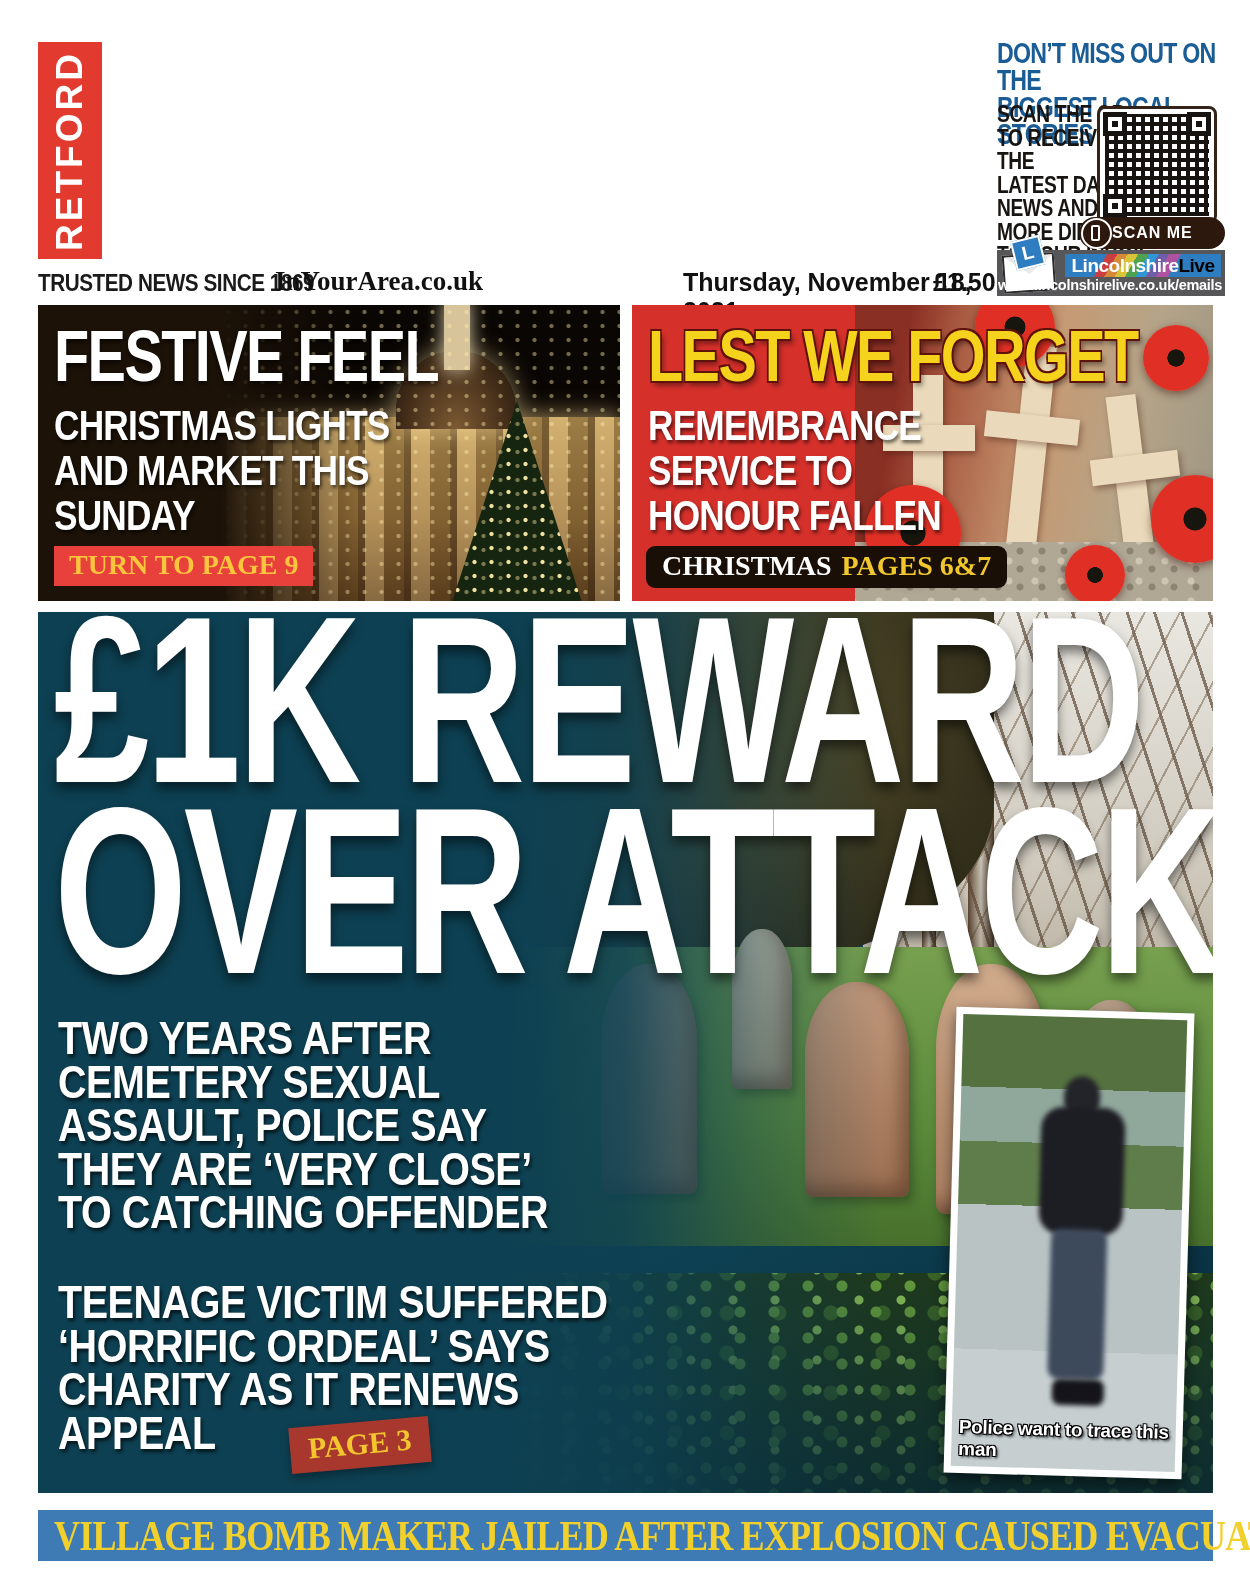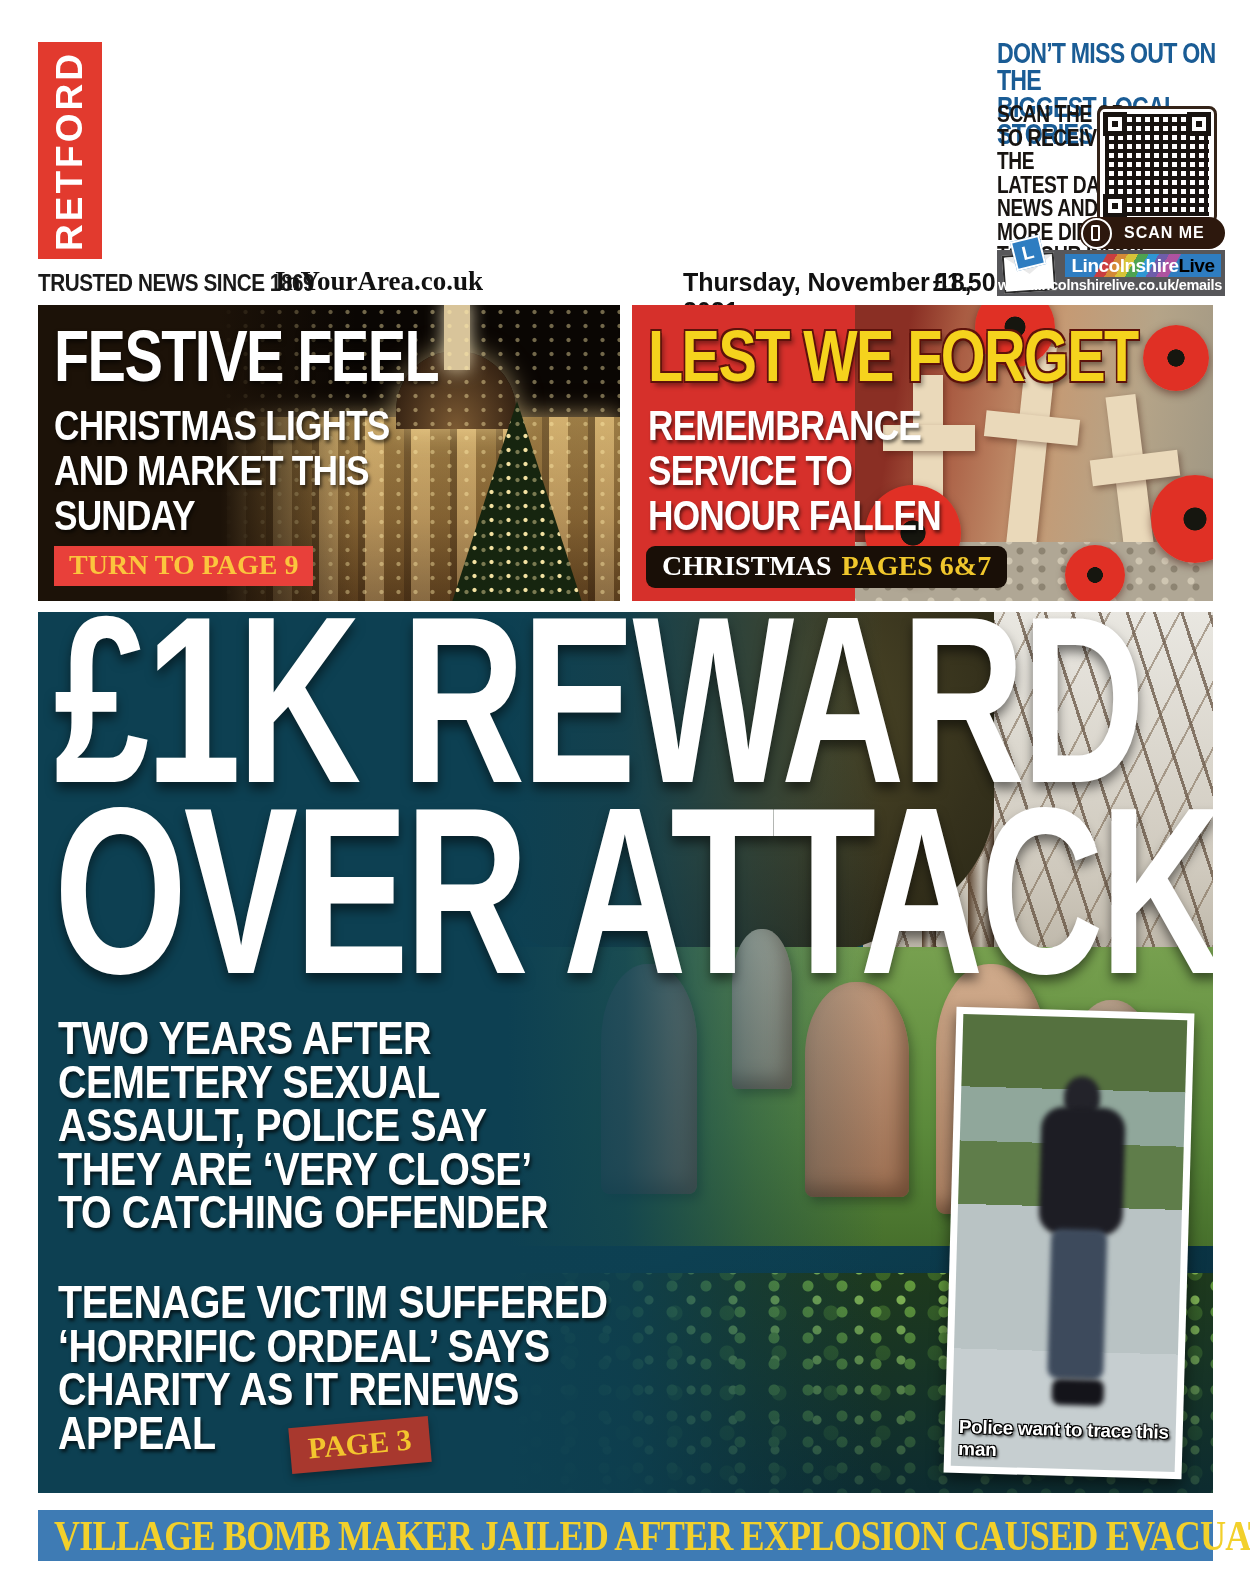--- a/index.html
+++ b/index.html
@@ -48,21 +48,21 @@
           border:3px solid #342318;border-radius:8px;padding:5px;}
   .qr-pat{width:100%;height:100%;position:relative;
      background-image:
        repeating-linear-gradient(90deg,#171310 0 4px,transparent 4px 9px),
        repeating-linear-gradient(0deg,#171310 0 4px,#fff 4px 9px);}
   .qf{position:absolute;width:24px;height:24px;border:5px solid #171310;background:#fff;
       box-sizing:border-box;}
   .qf div{position:absolute;left:4px;top:4px;width:6px;height:6px;background:#171310;}
   .qf.tl{left:-2px;top:-2px;} .qf.tr{right:-2px;top:-2px;} .qf.bl{left:-2px;bottom:-2px;}
   .scanme{position:absolute;right:0;top:177px;width:146px;height:32px;background:#2d180d;
-          border-radius:17px;display:flex;align-items:center;gap:12px;padding-left:2px;
+          border-radius:17px;display:flex;align-items:center;gap:0;padding-left:2px;
           box-sizing:border-box;}
   .phone-ic{width:27px;height:27px;border-radius:50%;background:#2d180d;border:2px solid #fff;
             position:relative;flex:0 0 auto;}
   .phone-ic div{position:absolute;left:8px;top:5px;width:9px;height:16px;border:2px solid #fff;
                 border-radius:2px;box-sizing:border-box;}
   .scanme span{color:#fff;font-weight:bold;font-size:16px;letter-spacing:1px;}
   .sub-bar{position:absolute;left:0;top:210px;width:228px;height:46px;background:#57575a;}
   .env{position:absolute;left:2px;top:-10px;width:58px;height:54px;}
   .env .base{position:absolute;left:4px;top:14px;width:48px;height:34px;background:#fff;
              border:2px solid #2a2a2a;transform:rotate(-4deg);}

